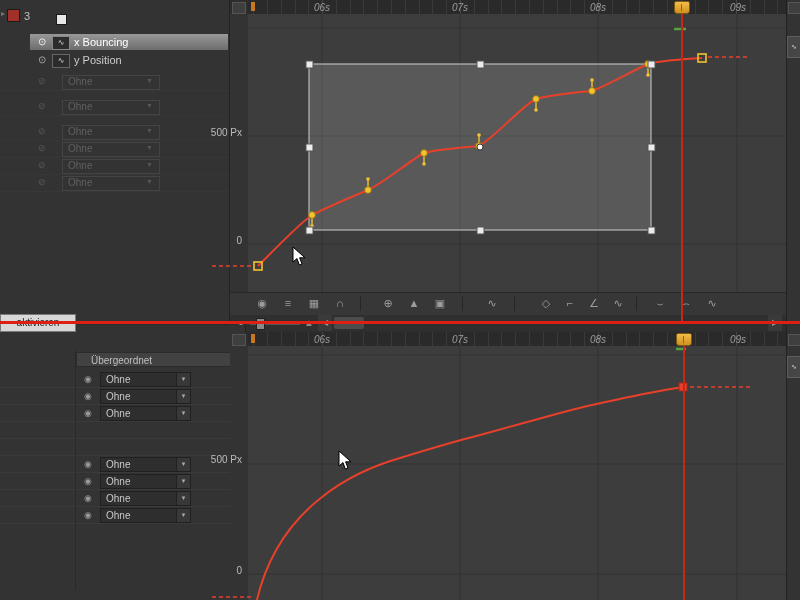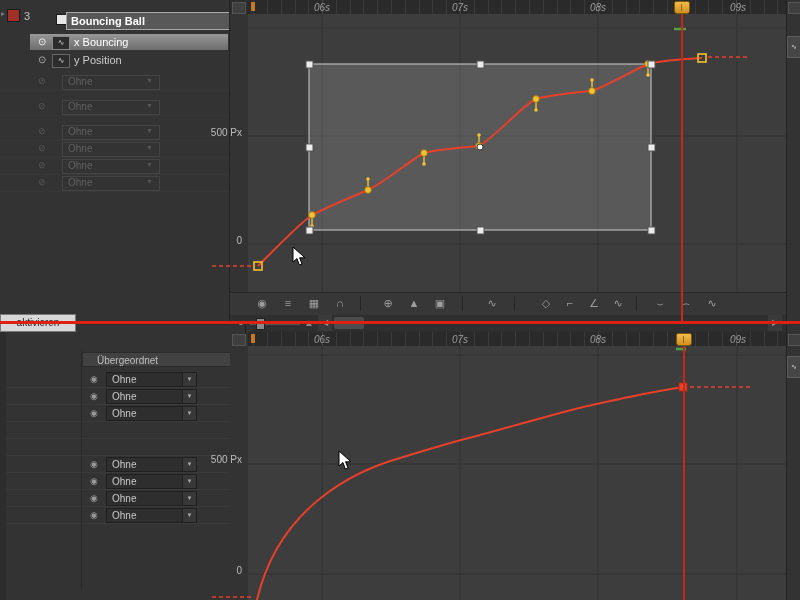--- a/index.html
+++ b/index.html
@@ -69,21 +69,20 @@
   .cursor{position:absolute;z-index:100;}
 </style>
 </head>
 <body>
 
 <div class="panel" style="left:0;top:0;width:230px;height:321px;">
   <span class="abs" style="left:1px;top:9px;font-size:8px;color:#777;">▸</span>
   <div class="chip" style="left:7px;top:9px;width:11px;height:11px;background:#a03028;"></div>
   <span class="abs" style="left:24px;top:10px;font-size:11px;color:#c0c0c0;">3</span>
   <div class="chip" style="left:56px;top:14px;width:9px;height:9px;background:#e8e8e8;"></div>
-  <div class="namefield" style="left:66px;top:12px;width:158px;height:16px;">Bouncing Ball</div>
 
   <div class="proprow sel" style="left:30px;top:34px;width:198px;">
     <span class="abs" style="left:8px;top:2px;font-size:10px;color:#eee;">⊙</span>
     <span class="minichip" style="left:22px;border:1px solid #888;">∿</span>
     <span class="propname" style="left:44px;color:#fff;">x Bouncing</span>
   </div>
   <div class="proprow" style="left:30px;top:52px;width:198px;">
     <span class="abs" style="left:8px;top:2px;font-size:10px;color:#aaa;">⊙</span>
     <span class="minichip" style="left:22px;border:1px solid #666;">∿</span>
     <span class="propname" style="left:44px;color:#ccc;">y Position</span>
@@ -230,21 +229,21 @@
   <div class="abs" style="left:26px;top:3px;width:7px;height:10px;background:#8a8a8a;border:1px solid #222;"></div>
   <span class="abs" style="left:74px;top:2px;font-size:10px;color:#8a8a8a;">▲</span>
   <div class="sbtn" style="left:88px;">◀</div>
   <div class="sthumb" style="left:104px;"></div>
   <div class="sbtn" style="left:538px;">▶</div>
 </div>
 
 <div class="enablebtn">aktivieren</div>
 <div class="divider"></div>
 
-<div class="panel" style="left:0;top:325px;width:246px;height:275px;margin-left:6px;">
+<div class="panel" style="left:0;top:325px;width:246px;height:275px;">
 
   <div class="colhdr" style="top:27px;left:76px;">Übergeordnet</div>
 
   <div class="brow" style="top:46px;">
     <span class="beye">◉</span>
     <div class="dd">
       <span class="ddval">Ohne</span>
       <span class="ddarr">▼</span>
     </div>
   </div>

